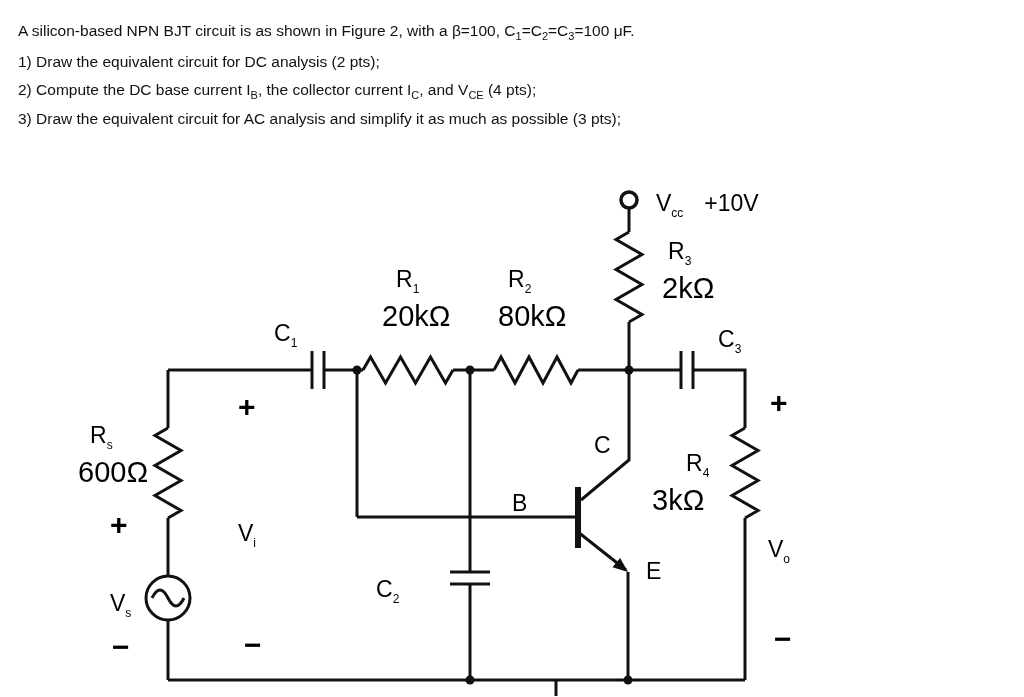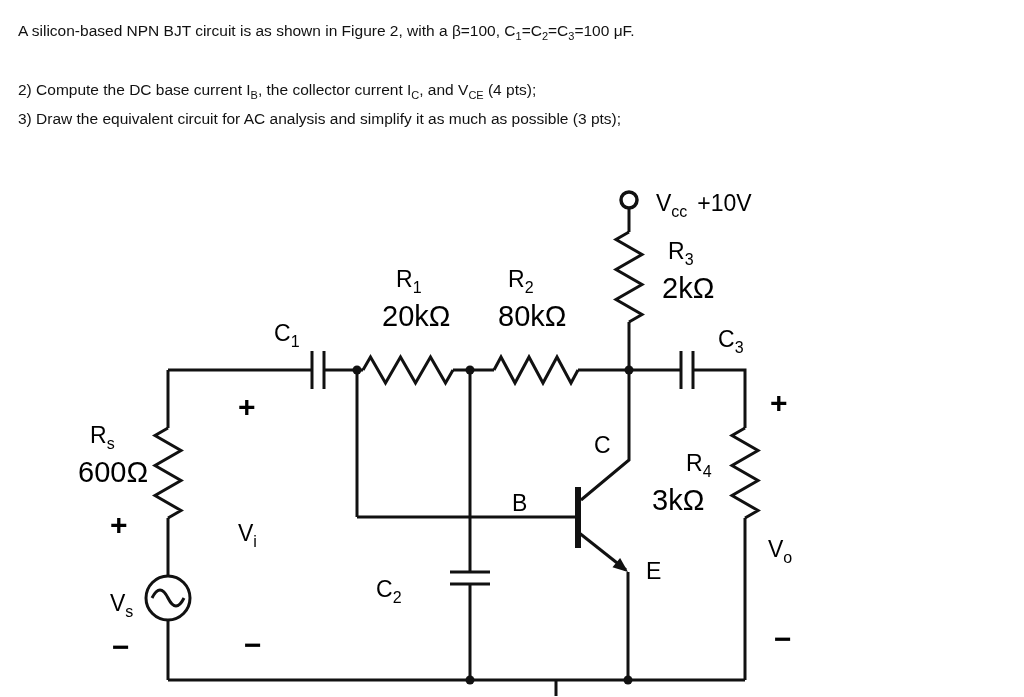--- a/index.html
+++ b/index.html
@@ -3,37 +3,40 @@
 <meta charset="utf-8">
 <style>
   html,body { margin:0; padding:0; background:#fff; }
   .stage {
     position:relative; width:826px; height:697px; background:#ffffff;
     font-family:"Liberation Sans", sans-serif; color:#000; overflow:hidden;padding-left:24px;
   }
   .pline { position:absolute; left:18px; font-size:15.5px; white-space:nowrap; color:#111; }
   .pline sub { font-size:11px; }
   .clabel { position:absolute; font-size:23px; white-space:nowrap; color:#000; }
-  .clabel sub { font-size:16px; }
+  .clabel sub { font-size:12px; }
   .cvalue { position:absolute; font-size:29px; white-space:nowrap; color:#000; }
   .sign { position:absolute; font-size:30px; font-weight:600; color:#000; line-height:1; }
   svg.schematic { position:absolute; left:0; top:0; }
   .w  { stroke:#111; stroke-width:3; fill:none; }
   .wt { stroke:#111; stroke-width:6; fill:none; }
   .dot { fill:#111; stroke:none; }
   .openterm { fill:#fff; stroke:#111; stroke-width:3.5; }
   .arrow { fill:#111; stroke:none; }
 </style>
 </head>
 <body>
 
 <div class="stage">
 
   <div class="pline" style="top:22px">
     <span>A silicon-based NPN BJT circuit is as shown in Figure 2, with a β=100, C</span><sub>1</sub><span>=C</span><sub>2</sub><span>=C</span><sub>3</sub><span>=100 μF.</span>
+  </div>
+  <div class="pline" style="top:53px">
+    <span>1) Draw the equivalent circuit for DC analysis (2 pts);</span>
   </div>
   <div class="pline" style="top:81px">
     <span>2) Compute the DC base current I</span><sub>B</sub><span>, the collector current I</span><sub>C</sub><span>, and V</span><sub>CE</sub><span> (4 pts);</span>
   </div>
   <div class="pline" style="top:110px">
     <span>3) Draw the equivalent circuit for AC analysis and simplify it as much as possible (3 pts);</span>
   </div>
 
   <svg class="schematic" width="1024" height="697" viewBox="0 0 1024 697">
 
@@ -82,21 +85,21 @@
     <polygon class="arrow" points="628,572 612.5,567.3 620.1,557.9"></polygon>
     <path class="w" d="M628,572 V680"></path>
 
     <circle class="dot" cx="357" cy="370" r="4.5"></circle>
     <circle class="dot" cx="470" cy="370" r="4.5"></circle>
     <circle class="dot" cx="629" cy="370" r="4.5"></circle>
     <circle class="dot" cx="470" cy="680" r="4.5"></circle>
     <circle class="dot" cx="628" cy="680" r="4.5"></circle>
   </svg>
 
-  <div class="clabel" style="left:656px;top:190px"><span>V</span><sub>cc</sub><span style="margin-left:10px">+10V</span></div>
+  <div class="clabel" style="left:656px;top:190px"><span>V</span><sub>cc</sub><span style="margin-left:21px">+10V</span></div>
 
   <div class="clabel" style="left:668px;top:238px"><span>R</span><sub>3</sub></div>
   <div class="cvalue" style="left:662px;top:272px">2kΩ</div>
 
   <div class="clabel" style="left:396px;top:266px"><span>R</span><sub>1</sub></div>
   <div class="cvalue" style="left:382px;top:300px">20kΩ</div>
 
   <div class="clabel" style="left:508px;top:266px"><span>R</span><sub>2</sub></div>
   <div class="cvalue" style="left:498px;top:300px">80kΩ</div>
 

